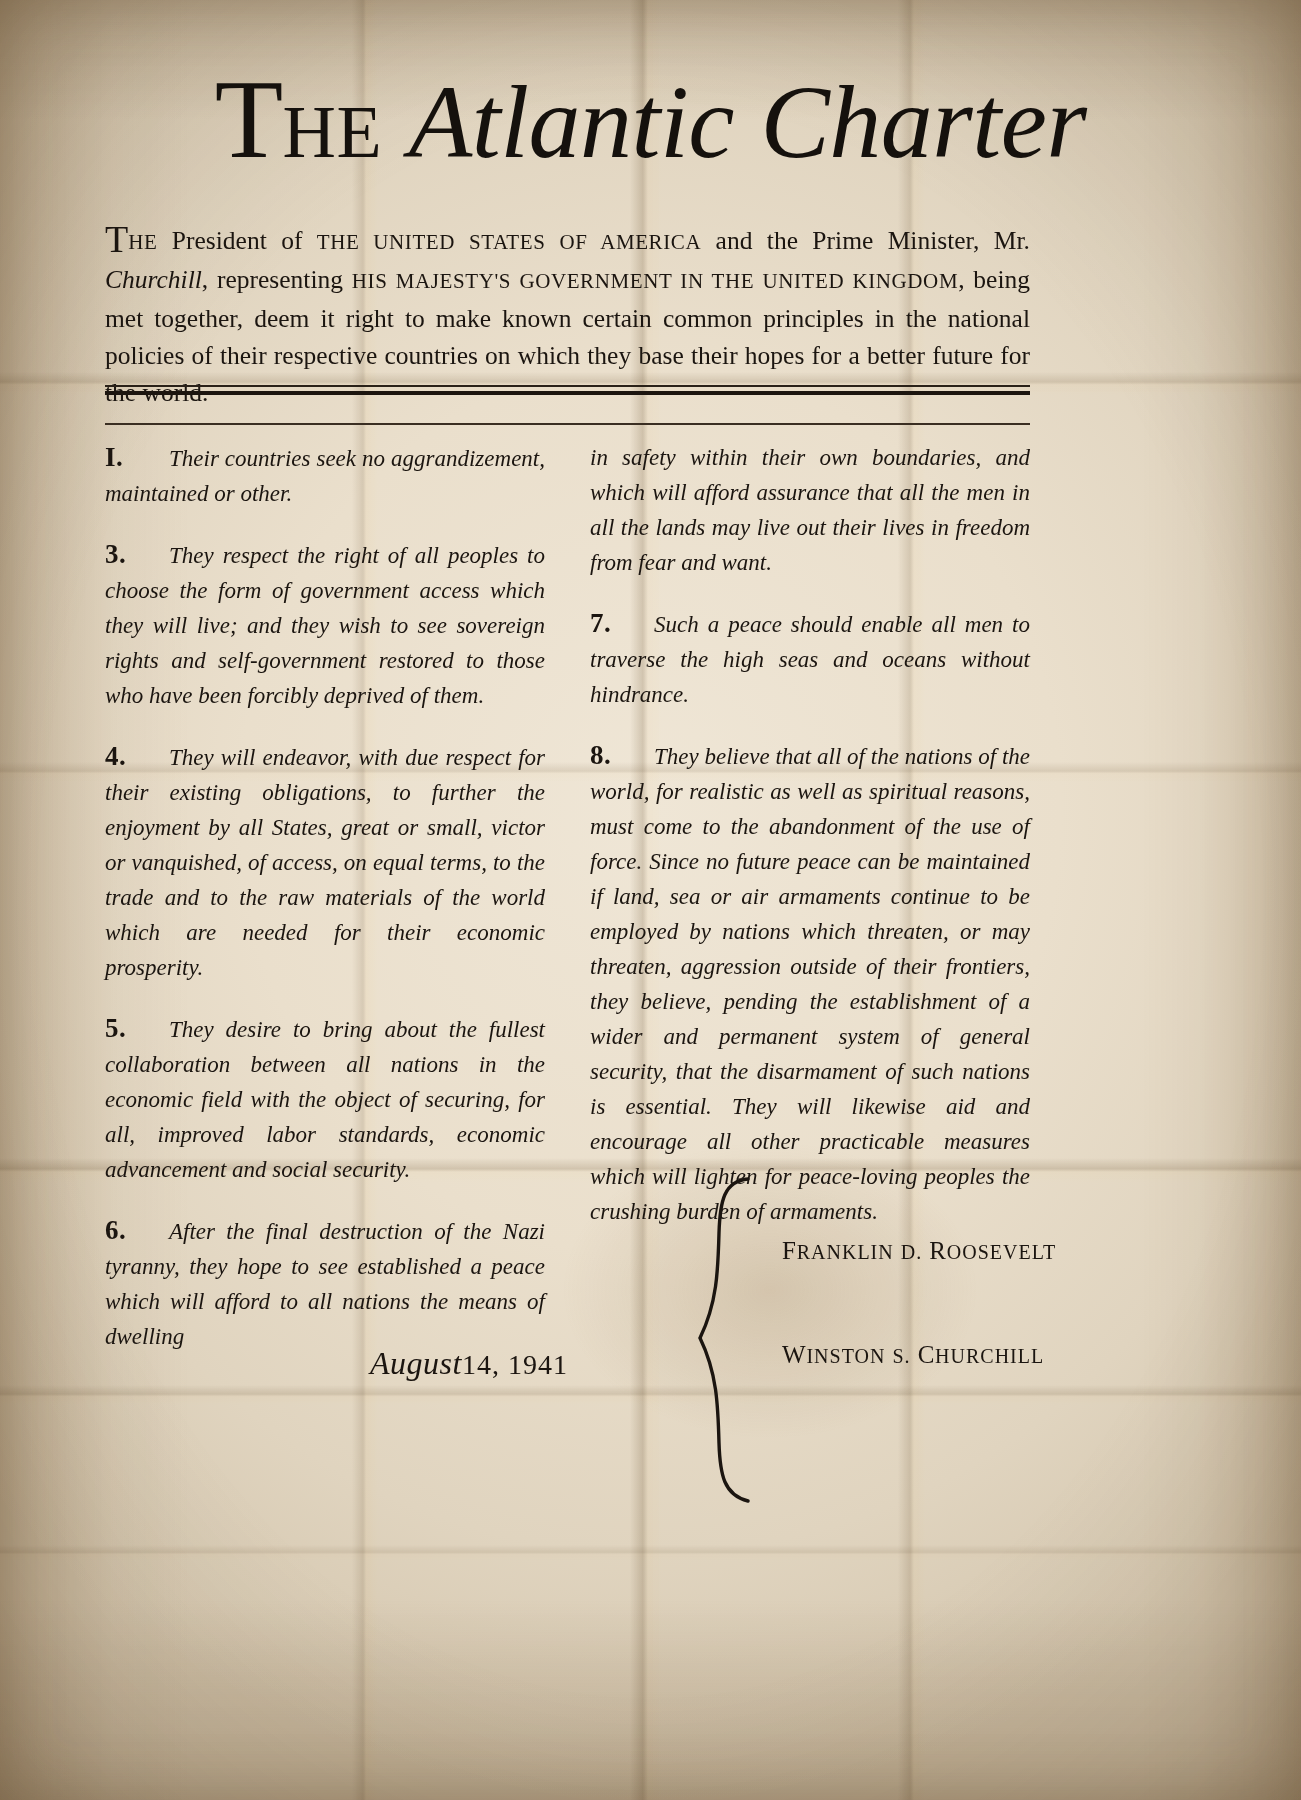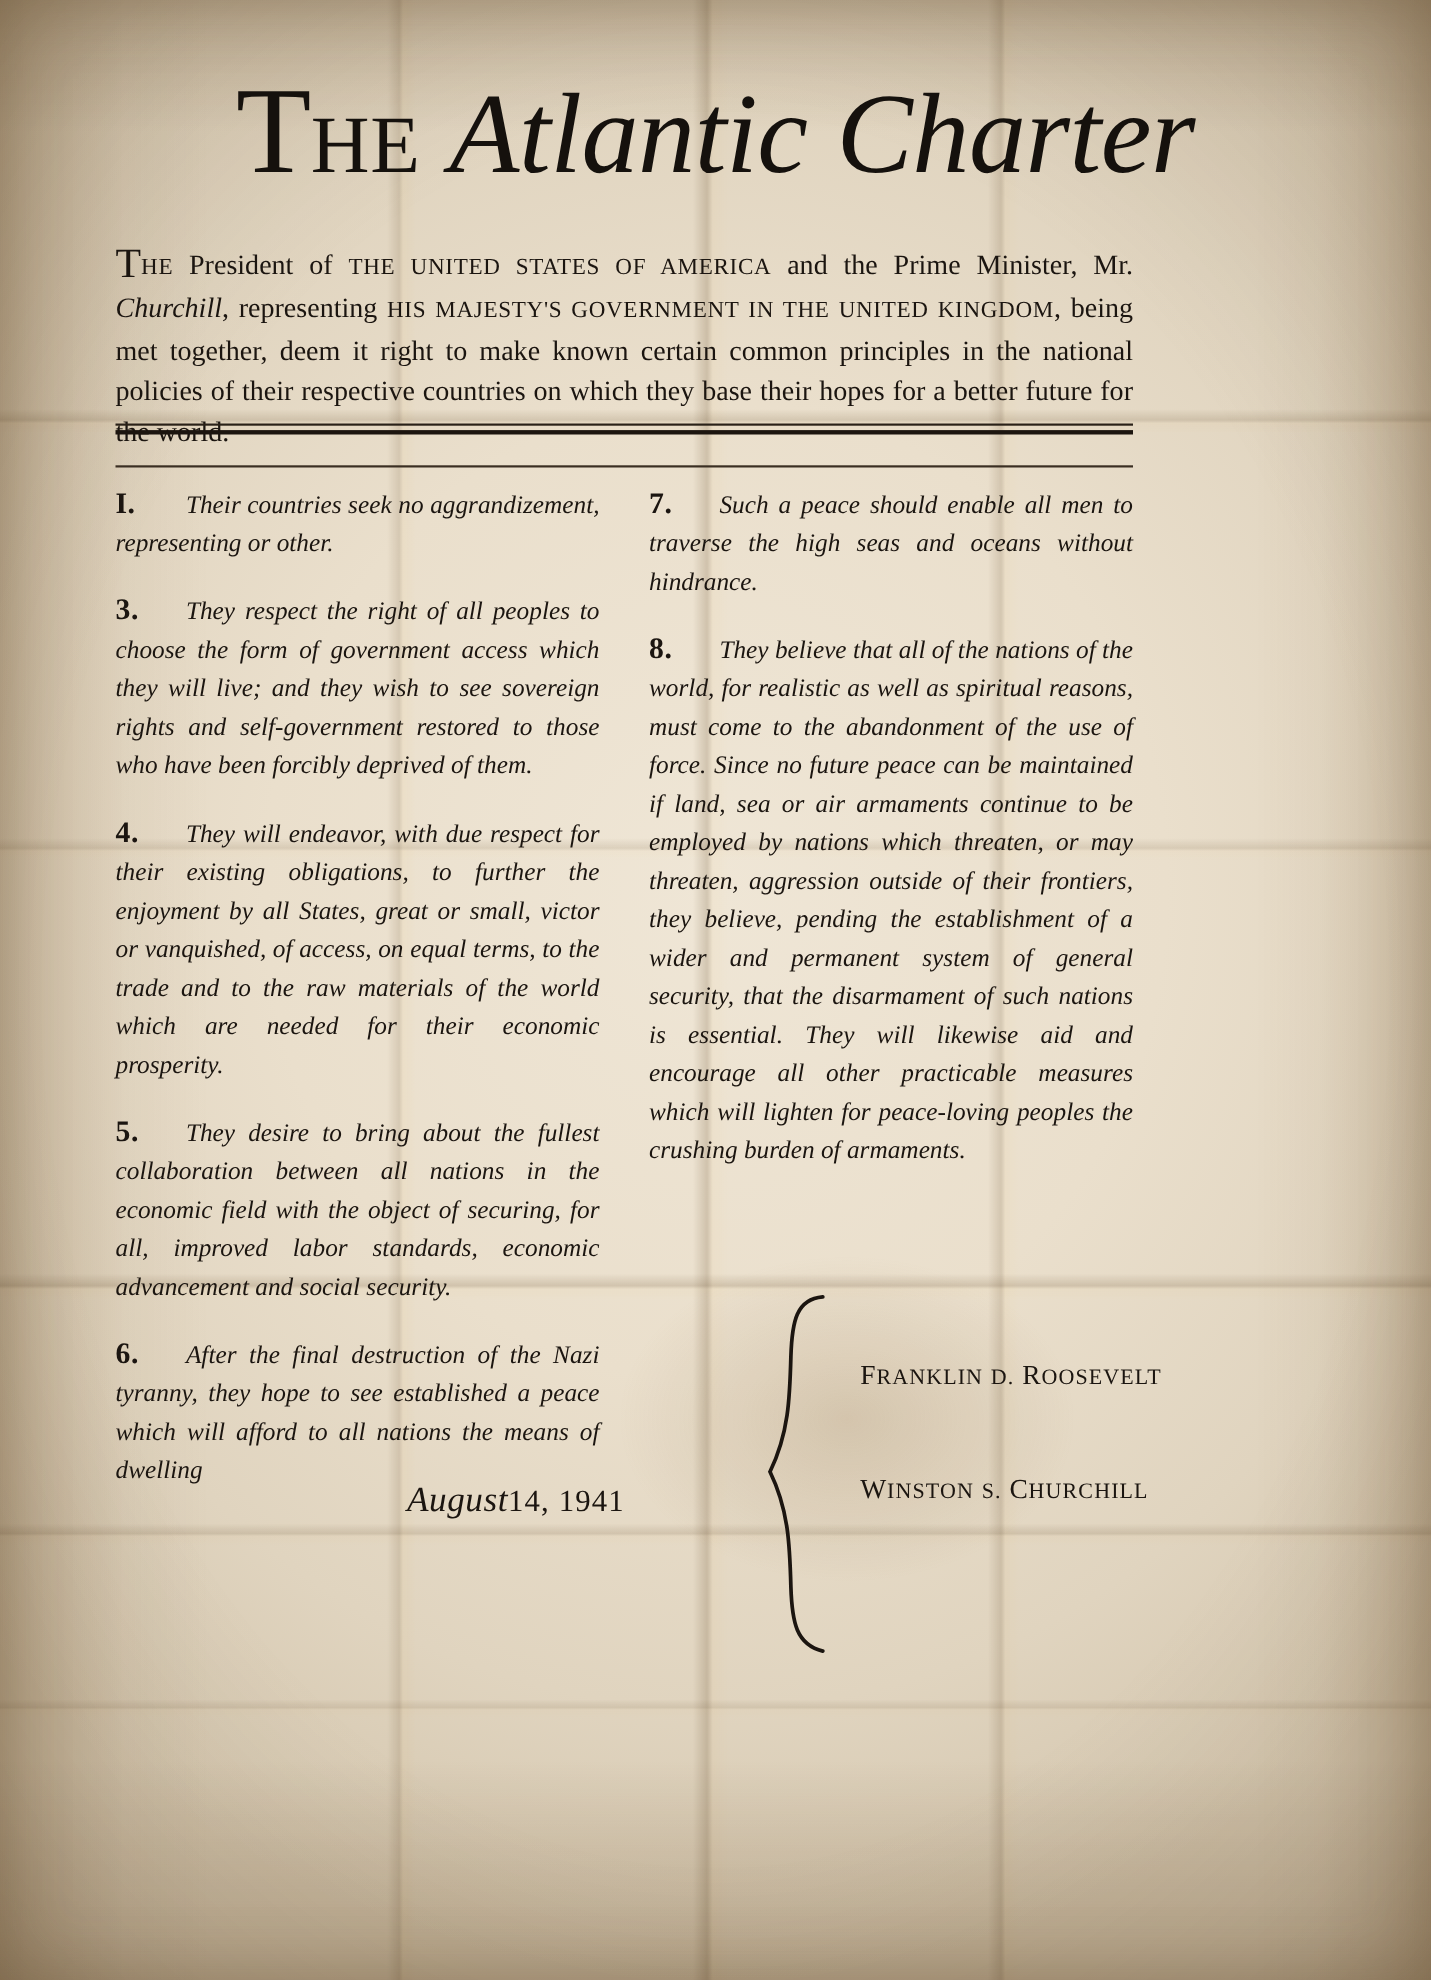--- a/index.html
+++ b/index.html
@@ -151,21 +151,21 @@
       <div class="rule-thick"></div>
       <div class="rule-wide-gap"></div>
       <div class="rule-last"></div>
     </div>
 
     <div class="columns">
 
       <div class="col col-left">
 
         <div class="clause">
-          <span class="num">I.</span><p>Their countries seek no aggrandizement, representing or other.</p>
+          <span class="num">I.</span><p>Their countries seek no aggrandizement, maintained or other.</p>
         </div>
 
 
         <div class="clause">
           <span class="num">3.</span><p>They respect the right of all peoples to choose the form of government access which they will live; and they wish to see sovereign rights and self-government restored to those who have been forcibly deprived of them.</p>
         </div>
 
         <div class="clause">
           <span class="num">4.</span><p>They will endeavor, with due respect for their existing obligations, to further the enjoyment by all States, great or small, victor or vanquished, of access, on equal terms, to the trade and to the raw materials of the world which are needed for their economic prosperity.</p>
         </div>
@@ -175,20 +175,21 @@
         </div>
 
         <div class="clause">
           <span class="num">6.</span><p>After the final destruction of the Nazi tyranny, they hope to see established a peace which will afford to all nations the means of dwelling</p>
         </div>
 
       </div>
 
       <div class="col col-right">
 
+        <div class="cont">in safety within their own boundaries, and which will afford assurance that all the men in all the lands may live out their lives in freedom from fear and want.</div>
 
         <div class="clause">
           <span class="num">7.</span><p>Such a peace should enable all men to traverse the high seas and oceans without hindrance.</p>
         </div>
 
         <div class="clause">
           <span class="num">8.</span><p>They believe that all of the nations of the world, for realistic as well as spiritual reasons, must come to the abandonment of the use of force. Since no future peace can be maintained if land, sea or air armaments continue to be employed by nations which threaten, or may threaten, aggression outside of their frontiers, they believe, pending the establishment of a wider and permanent system of general security, that the disarmament of such nations is essential. They will likewise aid and encourage all other practicable measures which will lighten for peace-loving peoples the crushing burden of armaments.</p>
         </div>
 
       </div>

